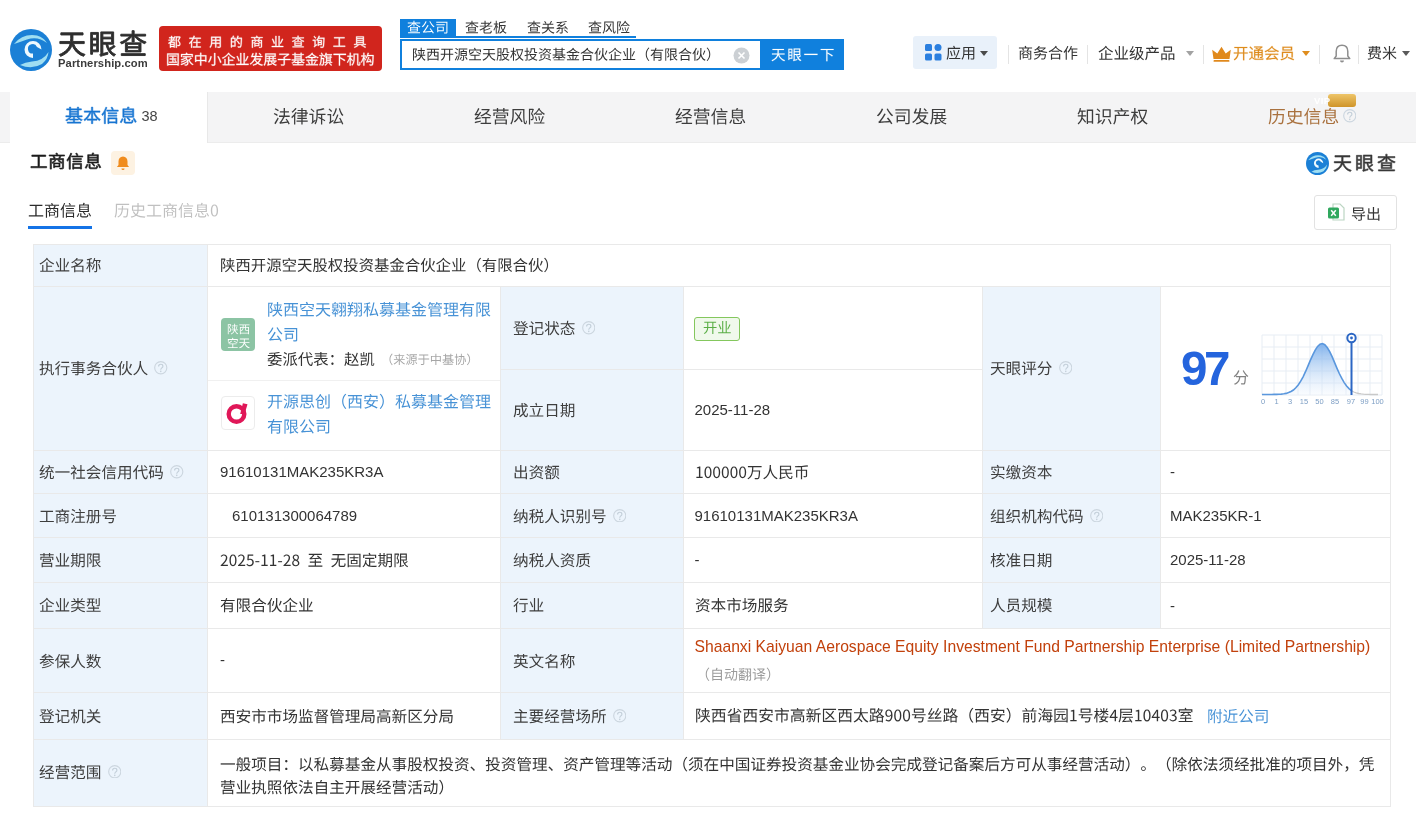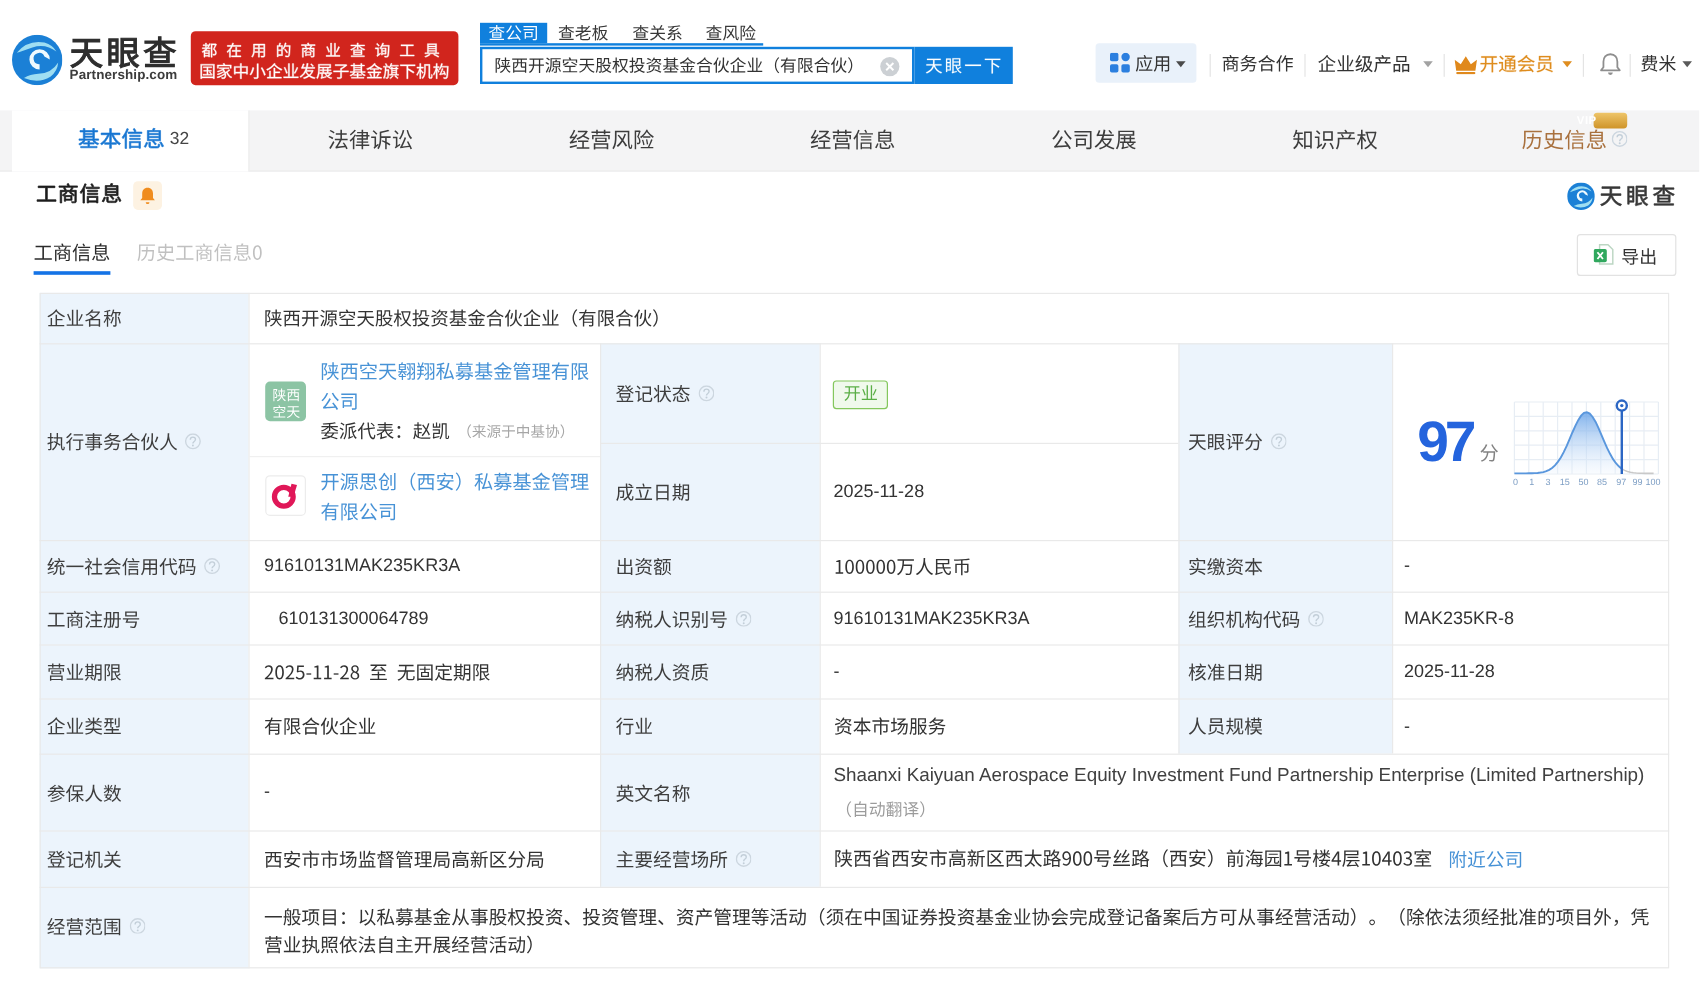--- a/index.html
+++ b/index.html
@@ -395,21 +395,21 @@
     <div style="position:absolute;left:0px;top:92px;width:1416px;height:51px;background:#f4f4f5;border-bottom:1px solid #ececec;box-sizing:border-box"></div>
     <div style="position:absolute;left:10px;top:92px;width:198px;height:51px;background:#fff;border-right:1px solid #e8e8e8;box-sizing:border-box"></div>
     <svg style="position:absolute;left:65.0px;top:106.3px;overflow:visible" width="74.4" height="20.3">
       <g fill="#1876d2" stroke="#1876d2" stroke-width="30" transform="translate(0,16.20) scale(0.01800,-0.01800)">
         <use href="#g20" x="0"></use>
         <use href="#g61" x="1006"></use>
         <use href="#g62" x="2011"></use>
         <use href="#g63" x="3017"></use>
       </g>
     </svg>
-    <div style="position:absolute;left:141.5px;top:108.73px;font:400 14.5px 'Liberation Sans',sans-serif;color:#454545;line-height:1;white-space:pre">32</div>
+    <div style="position:absolute;left:141.5px;top:108.73px;font:400 14.5px 'Liberation Sans',sans-serif;color:#454545;line-height:1;white-space:pre">38</div>
     <svg style="position:absolute;left:272.9px;top:106.5px;overflow:visible" width="73.2" height="20.1">
       <g fill="#3d3d3d" transform="translate(0,16.02) scale(0.01780,-0.01780)">
         <use href="#g64" x="0"></use>
         <use href="#g65" x="1000"></use>
         <use href="#g66" x="2000"></use>
         <use href="#g67" x="3000"></use>
       </g>
     </svg>
     <svg style="position:absolute;left:473.9px;top:106.5px;overflow:visible" width="73.2" height="20.1">
       <g fill="#3d3d3d" transform="translate(0,16.02) scale(0.01780,-0.01780)">
@@ -905,21 +905,21 @@
         <use href="#g74" x="2220"></use>
         <use href="#g74" x="2775"></use>
         <use href="#g145" x="3330"></use>
         <use href="#g82" x="4330"></use>
         <use href="#g146" x="5330"></use>
         <use href="#g147" x="6330"></use>
       </g>
     </svg>
     <div style="position:absolute;left:232px;top:507.80px;font:400 15.0px 'Liberation Sans',sans-serif;color:#333;line-height:1;white-space:pre">610131300064789</div>
     <div style="position:absolute;left:694.5px;top:507.80px;font:400 15.0px 'Liberation Sans',sans-serif;color:#333;line-height:1;white-space:pre">91610131MAK235KR3A</div>
-    <div style="position:absolute;left:1170.0px;top:507.80px;font:400 15.0px 'Liberation Sans',sans-serif;color:#333;line-height:1;white-space:pre">MAK235KR-8</div>
+    <div style="position:absolute;left:1170.0px;top:507.80px;font:400 15.0px 'Liberation Sans',sans-serif;color:#333;line-height:1;white-space:pre">MAK235KR-1</div>
     <svg style="position:absolute;left:220.0px;top:551.5px;overflow:visible" width="190.7" height="17.6">
       <g fill="#333" transform="translate(0,14.04) scale(0.01560,-0.01560)">
         <use href="#g148" x="0"></use>
         <use href="#g74" x="555"></use>
         <use href="#g148" x="1110"></use>
         <use href="#g149" x="1665"></use>
         <use href="#g150" x="2220"></use>
         <use href="#g144" x="2567"></use>
         <use href="#g144" x="3122"></use>
         <use href="#g150" x="3677"></use>
@@ -950,21 +950,21 @@
         <use href="#g42" x="0"></use>
         <use href="#g61" x="1000"></use>
         <use href="#g156" x="2000"></use>
         <use href="#g114" x="3000"></use>
         <use href="#g157" x="4000"></use>
         <use href="#g51" x="5000"></use>
       </g>
     </svg>
     <div style="position:absolute;left:1170.0px;top:597.80px;font:400 15.0px 'Liberation Sans',sans-serif;color:#333;line-height:1;white-space:pre">-</div>
     <div style="position:absolute;left:220.0px;top:652.30px;font:400 15.0px 'Liberation Sans',sans-serif;color:#333;line-height:1;white-space:pre">-</div>
-    <div style="position:absolute;left:694.5px;top:638.71px;font:400 15.7px 'Liberation Sans',sans-serif;color:#404040;line-height:1;white-space:pre">Shaanxi Kaiyuan Aerospace Equity Investment Fund Partnership Enterprise (Limited Partnership)</div>
+    <div style="position:absolute;left:694.5px;top:638.71px;font:400 15.7px 'Liberation Sans',sans-serif;color:#c2410c;line-height:1;white-space:pre">Shaanxi Kaiyuan Aerospace Equity Investment Fund Partnership Enterprise (Limited Partnership)</div>
     <svg style="position:absolute;left:696.0px;top:666.9px;overflow:visible" width="86.0" height="15.8">
       <g fill="#9b9b9b" transform="translate(0,12.60) scale(0.01400,-0.01400)">
         <use href="#g45" x="0"></use>
         <use href="#g158" x="1000"></use>
         <use href="#g159" x="2000"></use>
         <use href="#g160" x="3000"></use>
         <use href="#g161" x="4000"></use>
         <use href="#g48" x="5000"></use>
       </g>
     </svg>

